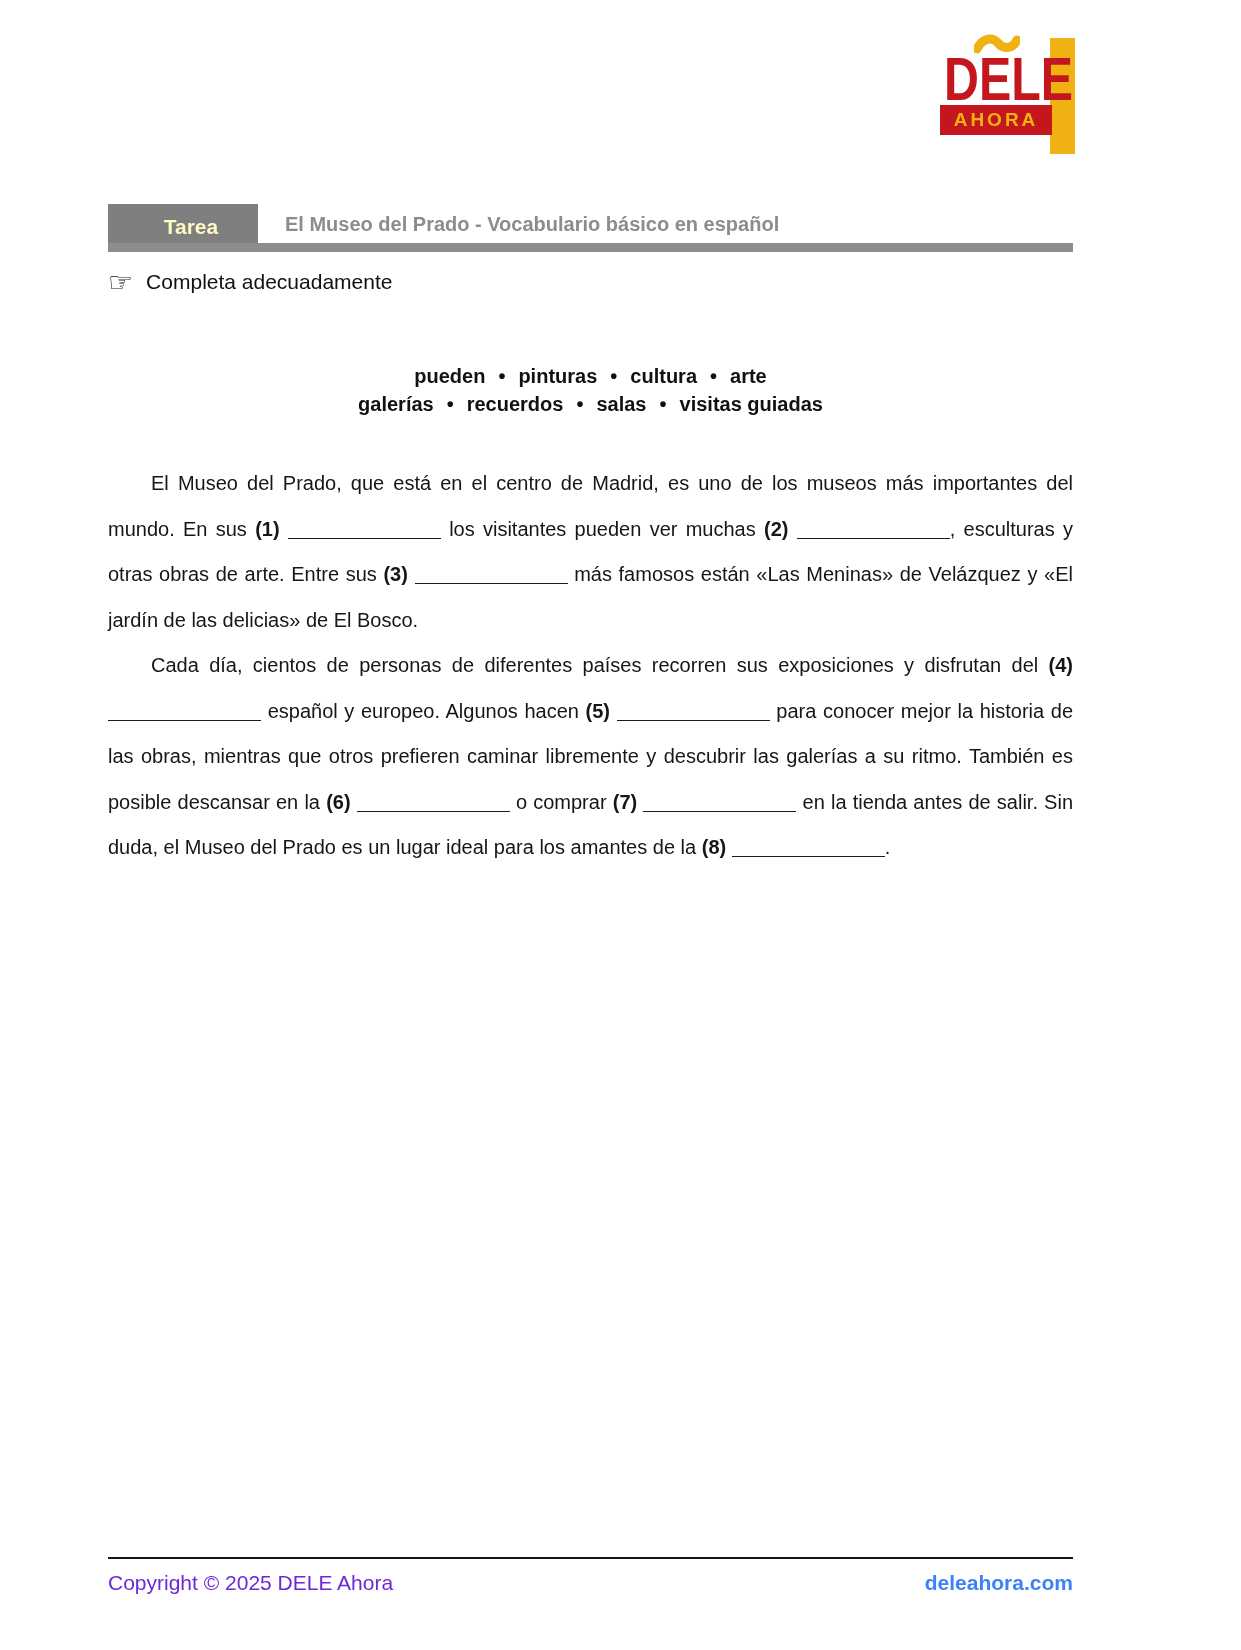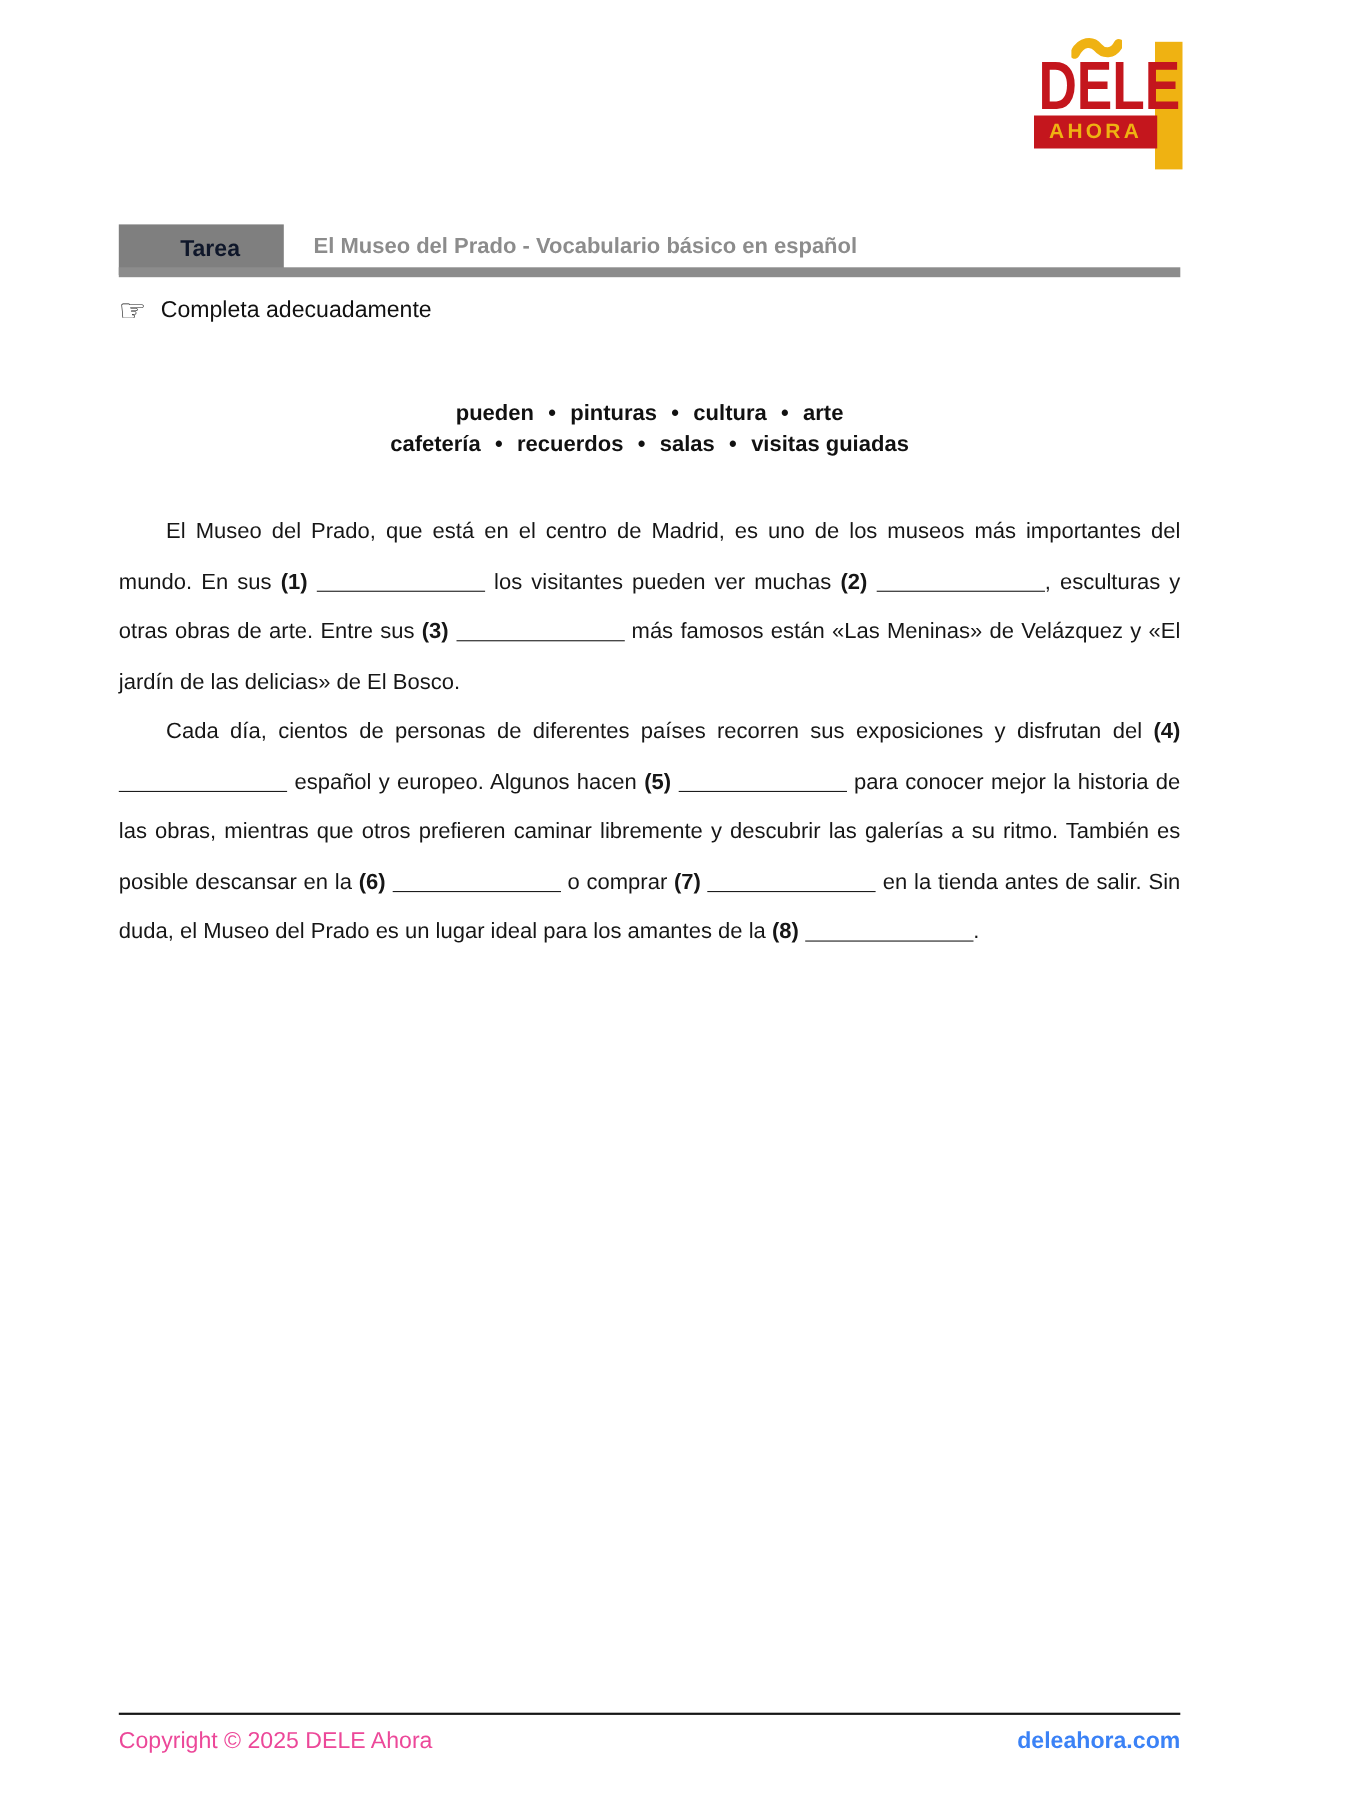--- a/index.html
+++ b/index.html
@@ -16,21 +16,21 @@
                font-weight:bold; color:var(--brand-red,#c4161d);
                transform:scaleX(0.78); transform-origin:left top; z-index:2; white-space:nowrap; }
   .logo-tilde { position:absolute; left:36px; top:-4px; z-index:3; }
   .logo-ahora { position:absolute; left:2px; top:67px; width:112px; height:30px;
                 background:var(--brand-red,#c4161d); color:var(--brand-yellow,#efb212);
                 font-size:19px; font-weight:bold; letter-spacing:3px;
                 display:flex; align-items:center; justify-content:center; z-index:2; }
 
   
   .tarea-box { position:absolute; left:108px; top:204px; width:150px; height:46px;
-               background:var(--header-gray,#7f7f7f); color:#0f172a; font-size:21px; font-weight:bold;
+               background:var(--header-gray,#7f7f7f); color:#fef9c3; font-size:21px; font-weight:bold;
                display:flex; align-items:center; justify-content:center;padding-left:16px; }
   .tarea-title { position:absolute; left:285px; top:204px; height:40px;
                  display:flex; align-items:center;
                  color:#8c8c8c; font-size:20px; font-weight:bold; }
   .tarea-bar { position:absolute; left:108px; top:243px; width:965px; height:9px;
                background:#8c8c8c; }
 
   
   .instruction { position:absolute; left:108px; top:268px; display:flex; align-items:center;
                  gap:13px; font-size:21px; color:#111; }
@@ -44,21 +44,21 @@
   
   .passage { position:absolute; left:108px; top:461px; width:965px;
              font-size:20px; line-height:45.5px; text-align:justify; color:#161616; }
   .passage p { text-indent:43px; }
   .num { font-weight:bold; }
   .blank { display:inline-block; width:153px; height:1em;
            border-bottom:1.5px solid #1c1c1c; position:relative; top:3px; }
 
   
   .footer-rule { position:absolute; left:108px; top:1557px; width:965px; height:2px; background:#161616; }
-  .footer-left { position:absolute; left:108px; top:1571px; font-size:21px; color:#ec4899; }
+  .footer-left { position:absolute; left:108px; top:1571px; font-size:21px; color:#6d28d9; }
   .footer-right { position:absolute; right:168px; top:1571px; font-size:21px; font-weight:bold; color:#3b82f6; }
 </style>
 </head>
 <body>
 
 <div class="page">
 
   <div class="logo">
     <div class="logo-bar"></div>
     <div class="logo-tilde">
@@ -74,21 +74,21 @@
   <div class="tarea-title">El Museo del Prado - Vocabulario básico en español</div>
   <div class="tarea-bar"></div>
 
   <div class="instruction">
     <span class="hand-icon">☞</span>
     <span>Completa adecuadamente</span>
   </div>
 
   <div class="wordbank">
     <div><span>pueden</span><span class="dot">•</span><span>pinturas</span><span class="dot">•</span><span>cultura</span><span class="dot">•</span><span>arte</span></div>
-    <div><span>cafetería</span><span class="dot">•</span><span>recuerdos</span><span class="dot">•</span><span>salas</span><span class="dot">•</span><span>visitas guiadas</span></div>
+    <div><span>galerías</span><span class="dot">•</span><span>recuerdos</span><span class="dot">•</span><span>salas</span><span class="dot">•</span><span>visitas guiadas</span></div>
   </div>
 
   <div class="passage">
     <p>
       <span>El Museo del Prado, que está en el centro de Madrid, es uno de los museos más importantes del mundo. En sus</span>
       <span class="num">(1)</span>
       <span class="blank"></span>
       <span>los visitantes pueden ver muchas</span>
       <span class="num">(2)</span>
       <span class="blank"></span><span>, esculturas y otras obras de arte. Entre sus</span>

